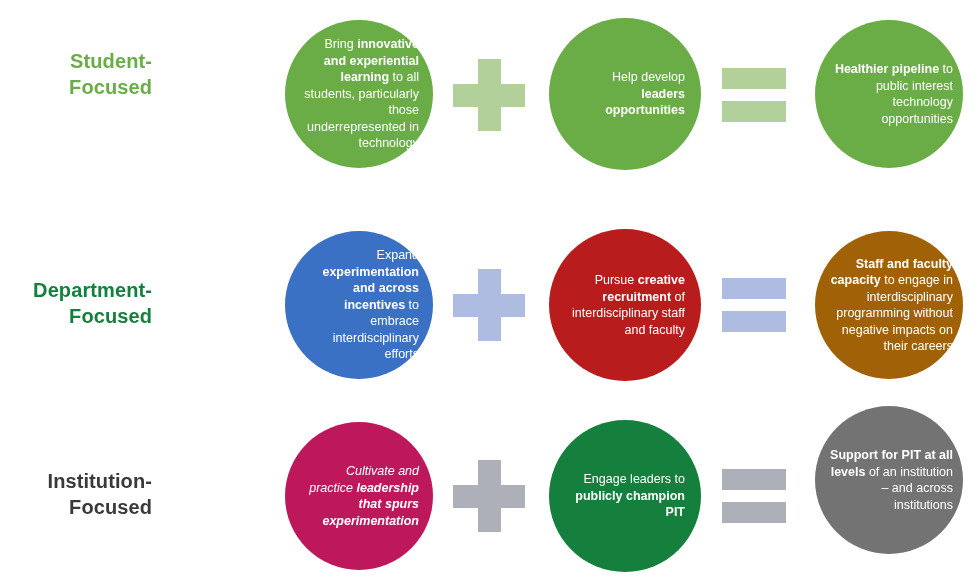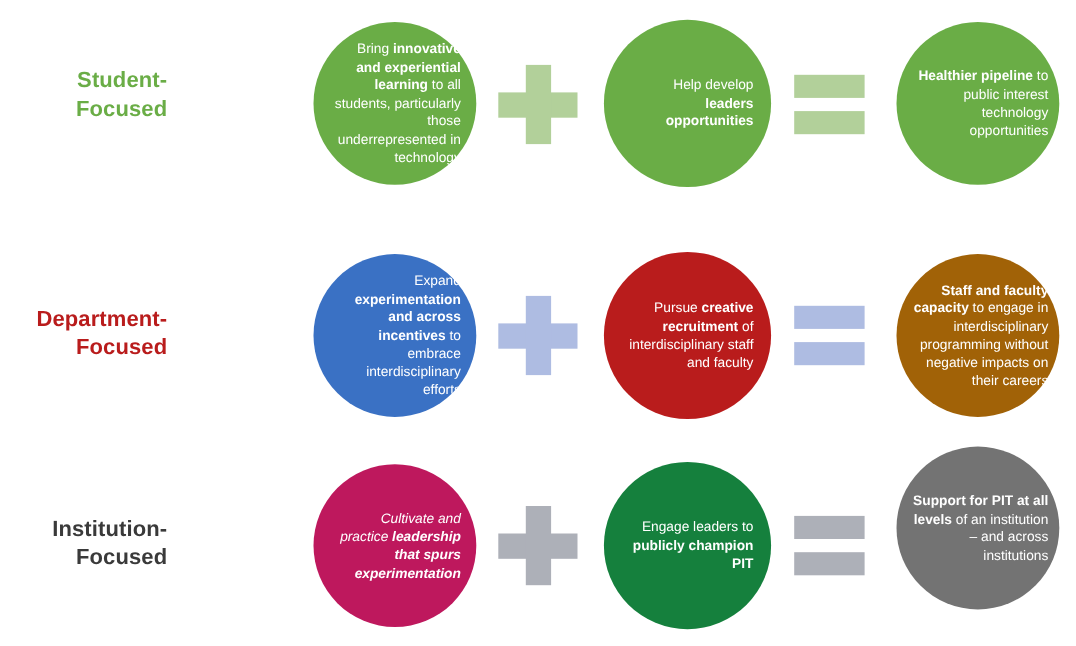--- a/index.html
+++ b/index.html
@@ -114,21 +114,21 @@
   .equals .bar-top { top: 0; }
   .equals .bar-bottom { top: 33px; }
 </style>
 </head>
 <body>
 
 <div class="board">
 
   <div class="row row-1">
 
-    <div class="row-label" style="top:60px; color:#6AAD46;">
+    <div class="row-label" style="top:48px; color:#6AAD46;">
       <div>Student-</div>
       <div>Focused</div>
     </div>
 
     <div class="circle c1" style="top:20px; background:#6AAD46;">
       <div class="circle-text">
         <span>Bring </span><b>innovative and experiential learning</b><span> to all students, particularly those underrepresente</span><span>d in technology</span>
       </div>
     </div>
 
@@ -150,21 +150,21 @@
 
     <div class="circle c3" style="top:20px; background:#6AAD46;">
       <div class="circle-text">
         <b>Healthier pipeline</b><span> to public interest technology opportunities</span>
       </div>
     </div>
   </div>
 
   <div class="row row-2">
 
-    <div class="row-label" style="top:81px; color:#b91c1c;">
+    <div class="row-label" style="top:81px; color:#15803d;">
       <div>Department-</div>
       <div>Focused</div>
     </div>
 
     <div class="circle c1" style="top:35px; background:#3A71C4;">
       <div class="circle-text">
         <span>Expand </span><b>experimentation and across incentives</b><span> to embrace interdisciplinary efforts</span>
       </div>
     </div>
 

